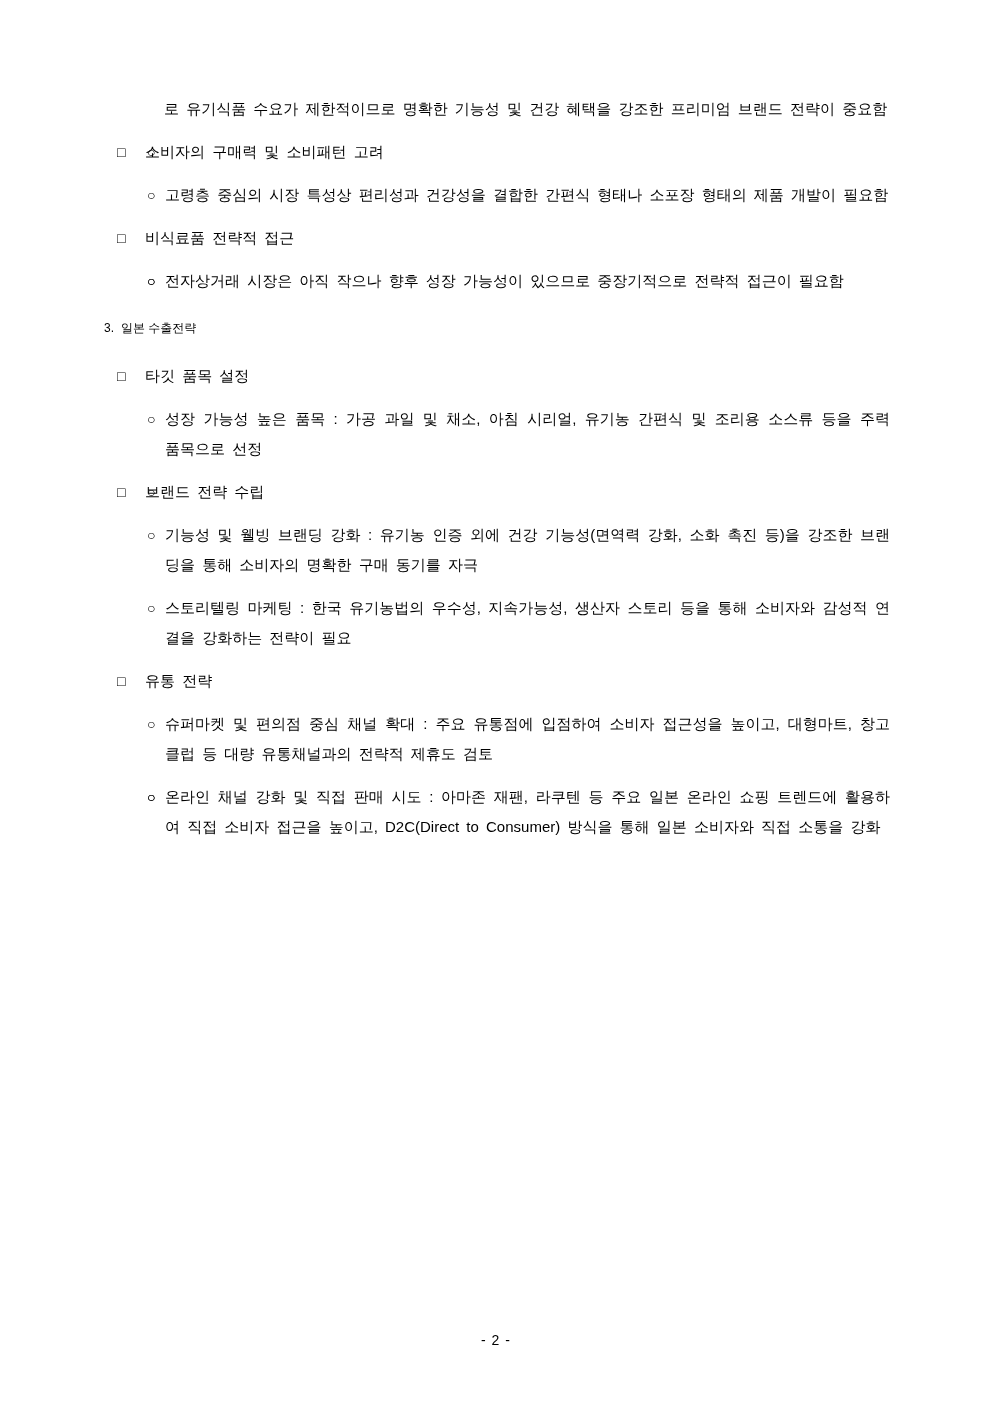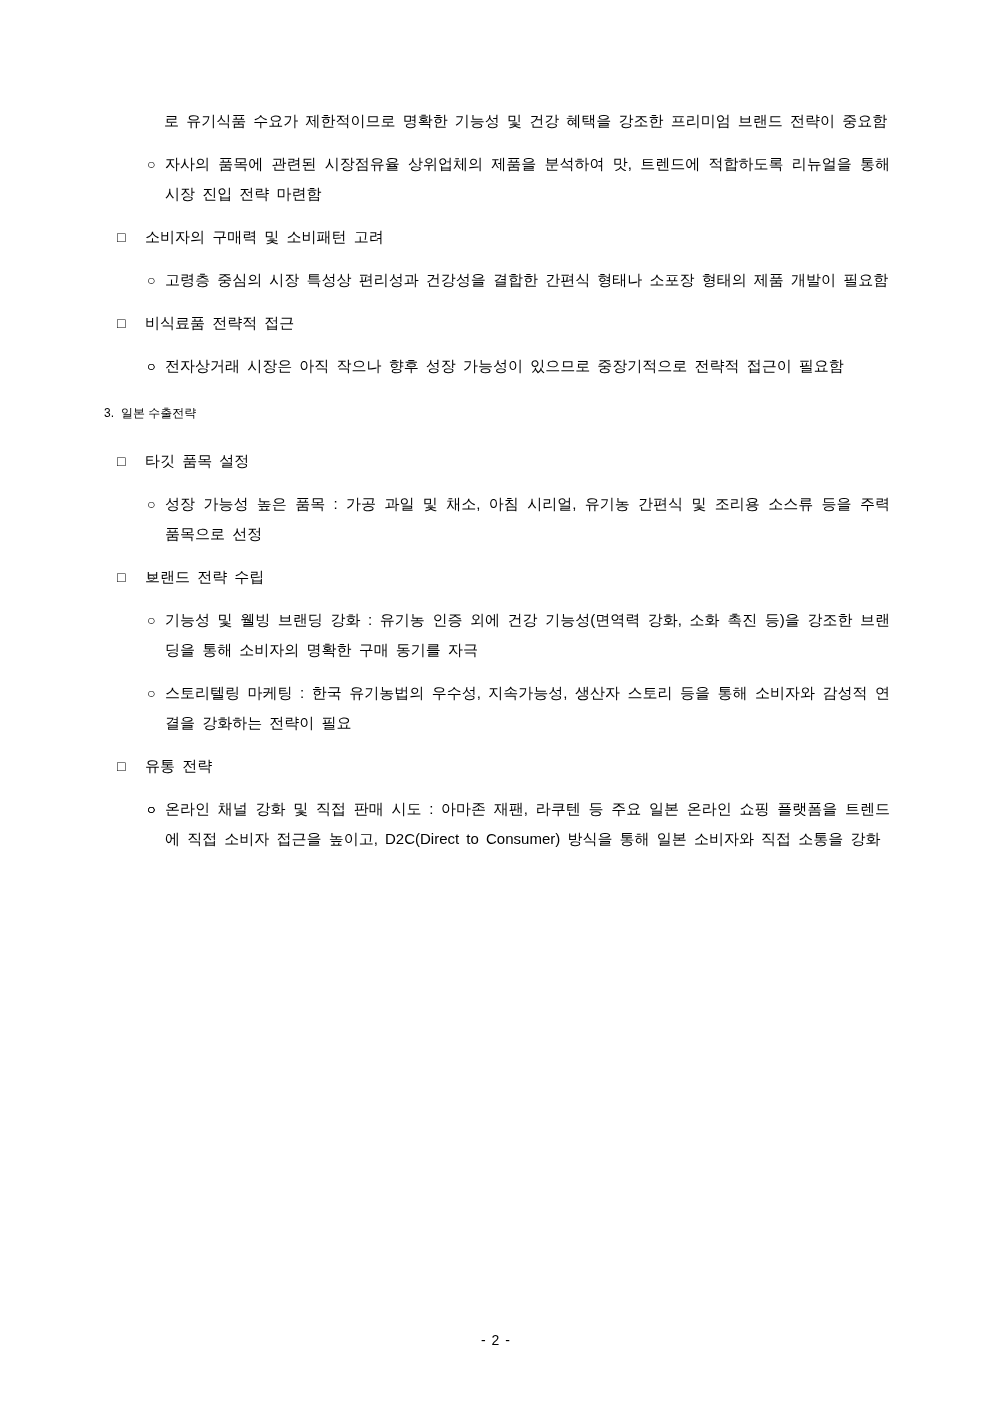--- a/index.html
+++ b/index.html
@@ -8,21 +8,21 @@
     width: 992px;
     height: 1403px;
     background: #ffffff;
     color: #000000;
     font-family: "Liberation Sans", "DejaVu Sans", sans-serif;
     box-sizing: border-box;
     overflow: hidden;
   }
   .content {
     position: absolute;
-    top: 106px;
+    top: 94px;
     left: 104px;
     width: 786px;
   }
   .item {
     position: relative;
     font-size: 15px;
     line-height: 30px;
     text-align: justify;
     word-break: break-all;
     word-spacing: 3px;
@@ -55,21 +55,21 @@
   }
 </style>
 </head>
 <body>
 
 <div class="page">
   <div class="content">
 
     <p class="item cont"><span>로 유기식품 수요가 제한적이므로 명확한 기능성 및 건강 혜택을 강조한 프리미엄 브랜드 전략이 중요함</span></p>
 
-    <p class="item lvl2"><span class="marker">○</span><span>자사의 품목에 관련된 시장점유율 상위업체의 제품을 분석하여 맛, 트렌드에 적합하도록 리뉴얼을 통해 시장 진입 전략 마련함</span></p>
+    <p class="item lvl2"><span class="marker">○</span></p>
 
     <p class="item lvl1"><span class="marker">□</span><span>소비자의 구매력 및 소비패턴 고려</span></p>
 
     <p class="item lvl2"><span class="marker">○</span><span>고령층 중심의 시장 특성상 편리성과 건강성을 결합한 간편식 형태나 소포장 형태의 제품 개발이 필요함</span></p>
 
     <p class="item lvl1"><span class="marker">□</span><span>비식료품 전략적 접근</span></p>
 
     <p class="item lvl2"><span class="marker">○</span></p>
 
     <p class="item lvl2"><span class="marker">○</span><span>전자상거래 시장은 아직 작으나 향후 성장 가능성이 있으므로 중장기적으로 전략적 접근이 필요함</span></p>
@@ -83,22 +83,22 @@
     <p class="item lvl2"><span class="marker">○</span></p>
 
     <p class="item lvl1"><span class="marker">□</span><span>브랜드 전략 수립</span></p>
 
     <p class="item lvl2"><span class="marker">○</span><span>기능성 및 웰빙 브랜딩 강화 : 유기농 인증 외에 건강 기능성(면역력 강화, 소화 촉진 등)을 강조한 브랜딩을 통해 소비자의 명확한 구매 동기를 자극</span></p>
 
     <p class="item lvl2"><span class="marker">○</span><span>스토리텔링 마케팅 : 한국 유기농법의 우수성, 지속가능성, 생산자 스토리 등을 통해 소비자와 감성적 연결을 강화하는 전략이 필요</span></p>
 
     <p class="item lvl1"><span class="marker">□</span><span>유통 전략</span></p>
 
-    <p class="item lvl2"><span class="marker">○</span></p>
+    <p class="item lvl2"><span class="marker">○</span><span>슈퍼마켓 및 편의점 중심 채널 확대 : 주요 유통점에 입점하여 소비자 접근성을 높이고, 대형마트, 창고클럽 등 대량 유통채널과의 전략적 제휴도 검토</span></p>
 
     <p class="item lvl2"><span class="marker">○</span></p>
 
-    <p class="item lvl2"><span class="marker">○</span><span>온라인 채널 강화 및 직접 판매 시도 : 아마존 재팬, 라쿠텐 등 주요 일본 온라인 쇼핑 플랫폼을 트렌드에 직접 소비자 접근을 높이고, D2C(Direct to Consumer) 방식을 통해 일본 소비자와 직접 소통을 강화</span></p>
+    <p class="item lvl2"><span class="marker">○</span><span>온라인 채널 강화 및 직접 판매 시도 : 아마존 재팬, 라쿠텐 등 주요 일본 온라인 쇼핑 트렌드에 활용하여 직접 소비자 접근을 높이고, D2C(Direct to Consumer) 방식을 통해 일본 소비자와 직접 소통을 강화</span></p>
 
   </div>
 
   <div class="footer">- 2 -</div>
 </div>
 
 </body></html>

